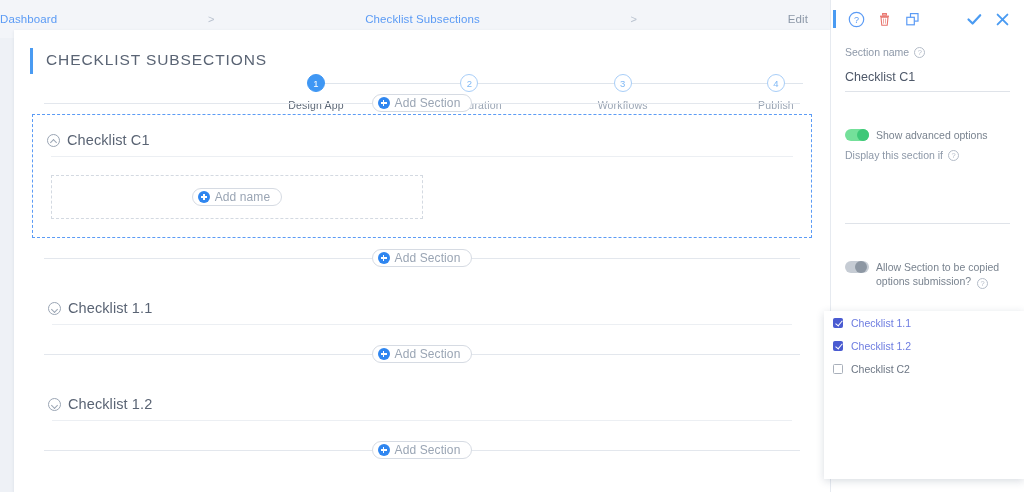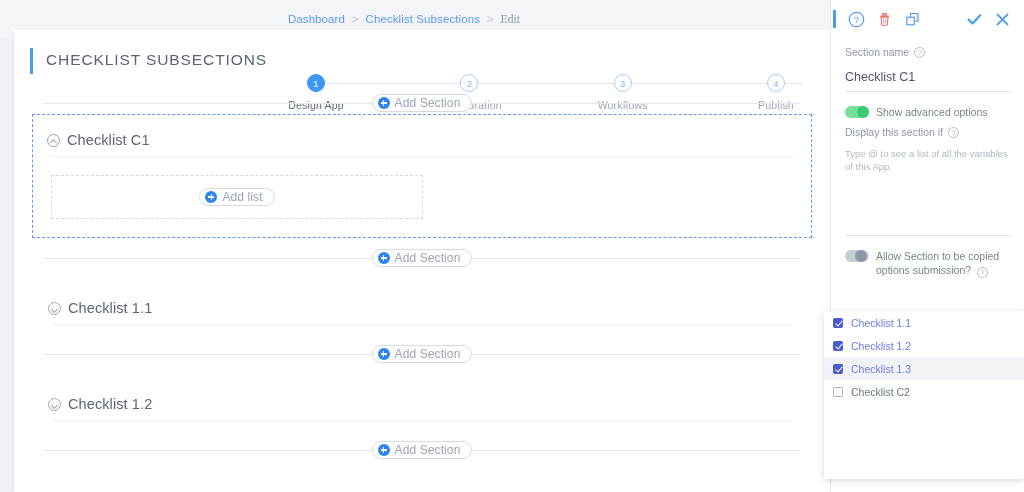--- a/index.html
+++ b/index.html
@@ -20,30 +20,30 @@
   }
 
   
   .topbar {
     position: absolute;
     left: 0; top: 0;
     width: 830px; height: 38px;
     background: #f3f5f9;
     display: flex;
     align-items: center;
-    justify-content: center;
+    justify-content: space-between;
     padding-right: 22px;
   }
   .crumb {
     font-size: 11.5px;
     color: #5b9bf5;
     letter-spacing: .1px;
     white-space: nowrap;
   }
-  .crumb.last { color: #8c98a8; font-family: Liberation Serif, serif; }
+  .crumb.last { color: #8c98a8; }
   .crumb-sep {
     font-size: 11px;
     color: #b9c2cf;
     margin: 0 7px;
   }
 
   
   .card {
     position: absolute;
     left: 14px; top: 30px;
@@ -275,21 +275,21 @@
     padding: 0 0 7px 0;
     outline: none;
     background: transparent;
     font-family: "Liberation Sans", sans-serif;
   }
 
   .toggle-row {
     display: flex;
     align-items: flex-start;
     gap: 7px;
-    margin-top: 13px;
+    margin-top: 36px;
   }
   .toggle {
     width: 24px; height: 12px;
     border-radius: 7px;
     position: relative;
     flex: none;
     margin-top: 1px;
     cursor: pointer;
   }
   .toggle.on  { background: #74e09a; }
@@ -430,21 +430,21 @@
 
     <div class="section selected">
       <div class="sec-head">
         <span class="chev up"></span>
         <span class="sec-title">Checklist C1</span>
       </div>
       <div class="sec-rule"></div>
       <div class="field-drop">
         <div class="pill">
           <span class="plus"></span>
-          <span class="pill-label">Add list</span>
+          <span class="pill-label">Add name</span>
         </div>
       </div>
     </div>
 
     <div class="add-row" style="margin-top:9px;">
       <div class="pill">
         <span class="plus"></span>
         <span class="pill-label">Add Section</span>
       </div>
     </div>
@@ -547,21 +547,20 @@
           <span class="knob"></span>
         </span>
         <span class="toggle-label">Show advanced options</span>
       </div>
 
       <div class="field-label" style="margin-top:7px;">
         <span>Display this section if</span>
         <span class="qmark">?</span>
       </div>
 
-      <div class="helper">Type @ to see a list of all the variables of this App.</div>
 
       <div class="panel-rule"></div>
 
       <div class="toggle-row">
         <span class="toggle off">
           <span class="knob"></span>
         </span>
         <span class="toggle-label">
           <span>Allow Section to be copied options submission?</span>
           <span class="qmark" style="display:inline-block;vertical-align:-1px;margin-left:3px;">?</span>
@@ -574,23 +573,19 @@
   <div class="dropdown">
 
     <div class="dd-item checked">
       <span class="cbox"></span>
       <span>Checklist 1.1</span>
     </div>
     <div class="dd-item checked">
       <span class="cbox"></span>
       <span>Checklist 1.2</span>
     </div>
-    <div class="dd-item checked hl">
-      <span class="cbox"></span>
-      <span>Checklist 1.3</span>
-    </div>
     <div class="dd-item">
       <span class="cbox"></span>
       <span>Checklist C2</span>
     </div>
   </div>
 
 </div>
 
 </body></html>

